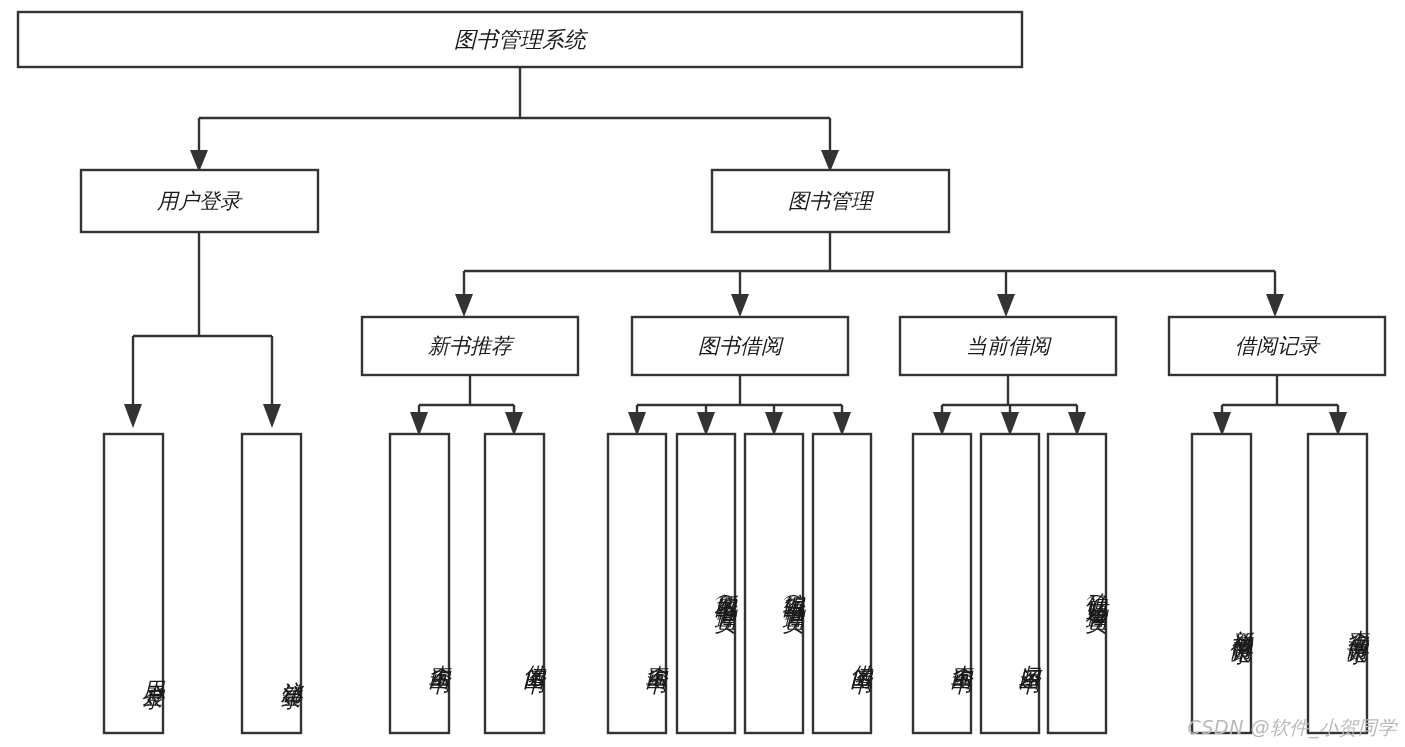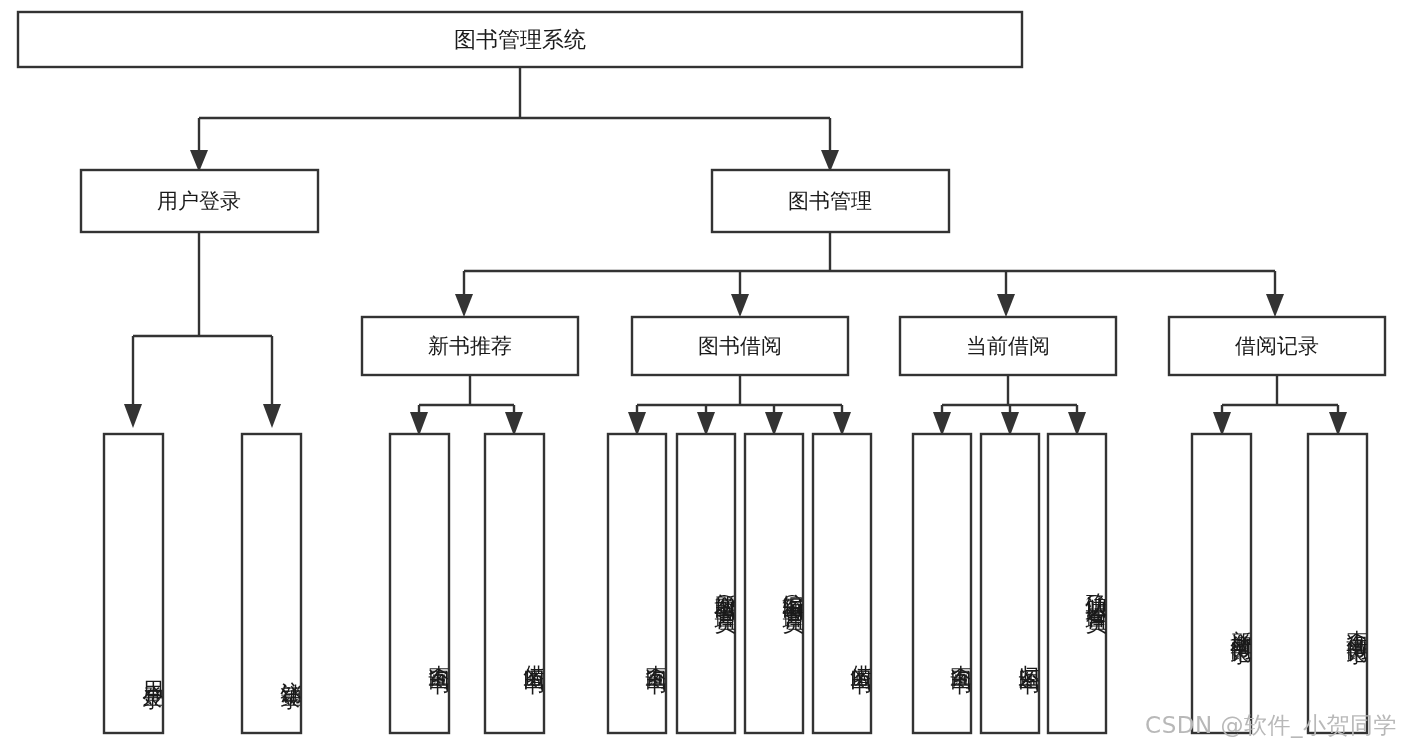--- a/index.html
+++ b/index.html
@@ -12,20 +12,21 @@
     width: 1405px;
     height: 747px;
     font-family: "DejaVu Sans", "Liberation Sans", sans-serif;
     overflow: hidden;
   }
   #diagram-root {
     position: relative;
     width: 1405px;
     height: 747px;
     background: #ffffff;
+    font-style: italic;
   }
   svg.diagram-canvas {
     position: absolute;
     left: 0;
     top: 0;
     width: 1405px;
     height: 747px;
     display: block;
   }
   .node-box {
@@ -70,21 +71,21 @@
     letter-spacing: 3px;
     color: #1a1a1a;
     white-space: nowrap;
     pointer-events: none;
   }
   .watermark {
     position: absolute;
     right: 8px;
     bottom: 6px;
     font-family: "DejaVu Sans", "Liberation Sans", sans-serif;
-    font-size: 23px;
+    font-size: 19px;
     color: #b8b8b8;
     letter-spacing: 0.5px;
     white-space: nowrap;
     margin-left: 44px;
   }
 </style>
 </head>
 <body>
 
 <div id="diagram-root">

